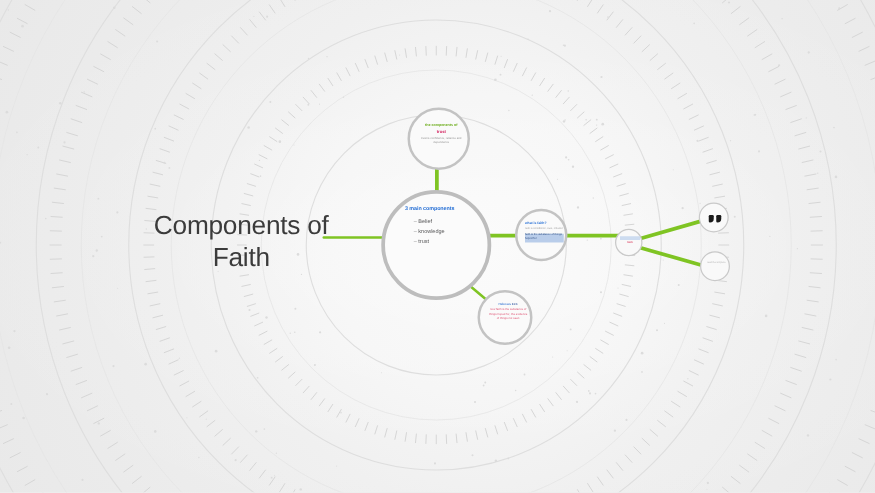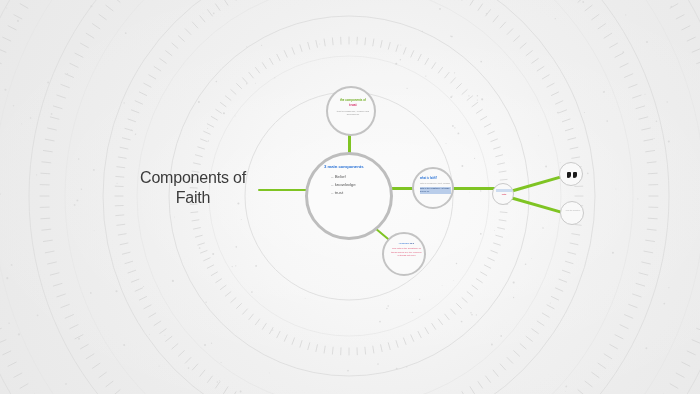--- a/index.html
+++ b/index.html
@@ -13,21 +13,21 @@
     position:absolute;inset:0;width:700px;height:394px;
     background:
       radial-gradient(circle at 385px 197px, #f7f7f7 0%, #f4f4f4 28%, #efefef 48%, #ececec 70%, #e9e9e9 100%);
   }
   .rings{position:absolute;inset:0;}
   .title{
     position:absolute;
     left:118px;top:168px;width:150px;
     text-align:center;
     color:#3b3b3b;
-    font-size:16px;
+    font-size:21px;
     line-height:1.22;
     letter-spacing:-0.2px;
     white-space:pre-line;
     font-weight:400;
   }
   .edge{position:absolute;background:#7fc423;border-radius:1px;}
   .node{
     position:absolute;
     border-radius:50%;
     background:#f8f8f8;

